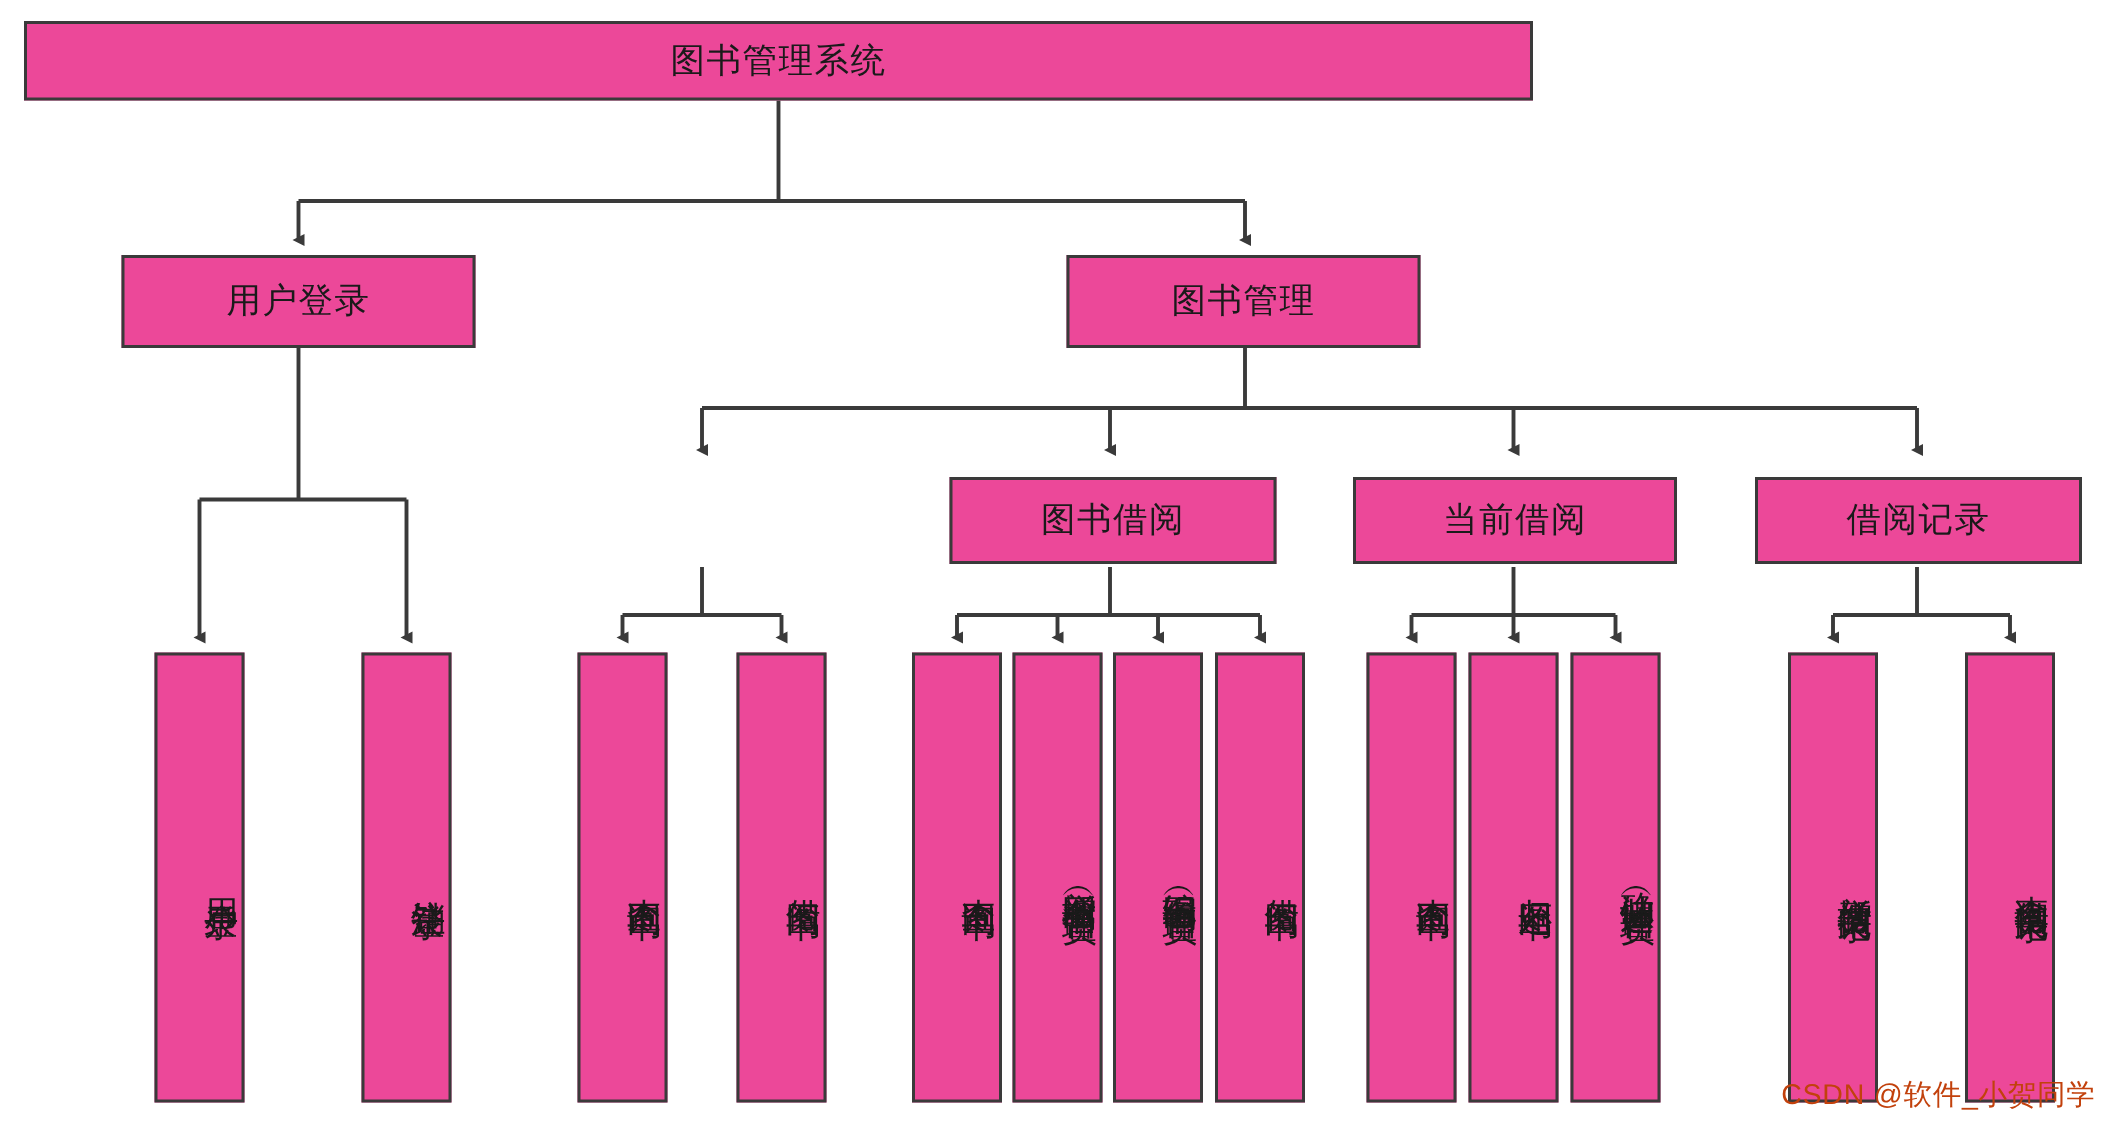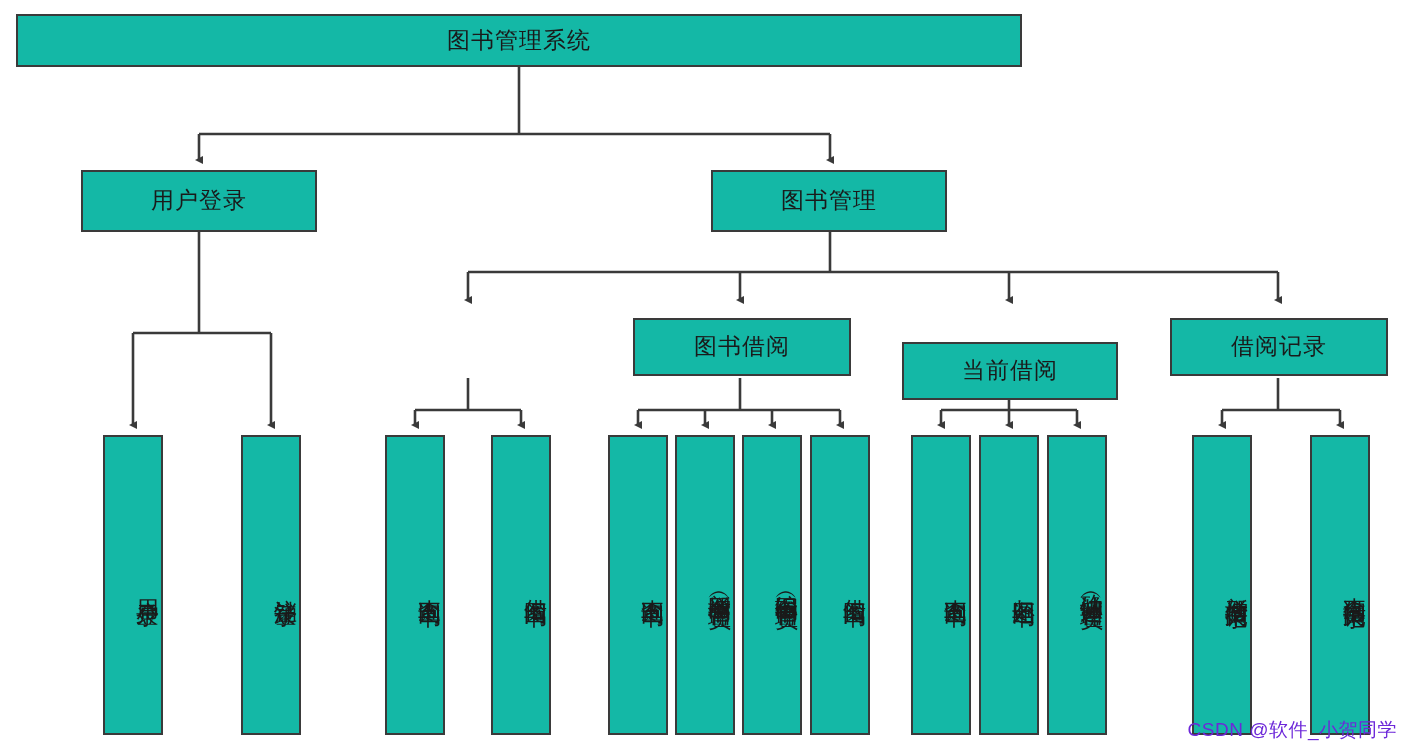--- a/index.html
+++ b/index.html
@@ -22,21 +22,21 @@
     left: 0;
     top: 0;
     width: 1405px;
     height: 747px;
     pointer-events: none;
   }
   .node {
     position: absolute;
     box-sizing: border-box;
     border: 2px solid #3a3a3a;
-    background: #14b8a6;
+    background: #ec4899;
     display: flex;
     align-items: center;
     justify-content: center;
     color: #1a1a1a;
   }
   .node.horiz {
     font-size: 23px;
     letter-spacing: 1px;
     line-height: 1.2;
   }
@@ -55,21 +55,21 @@
     writing-mode: vertical-rl;
     text-orientation: upright;
     display: block;
     text-align: left;
   }
   .watermark {
     position: absolute;
     right: 8px;
     bottom: 4px;
     font-size: 19px;
-    color: #6d28d9;
+    color: #c2410c;
     letter-spacing: 0.5px;
     white-space: nowrap;
     font-family: "Liberation Sans", "DejaVu Sans", sans-serif;
   }
 </style>
 </head>
 <body>
 
 <div id="canvas">
 
@@ -130,21 +130,21 @@
   <div class="node horiz" style="left:81px; top:170px; width:236px; height:62px;">
     <span>用户登录</span>
   </div>
   <div class="node horiz" style="left:711px; top:170px; width:236px; height:62px;">
     <span>图书管理</span>
   </div>
 
   <div class="node horiz" style="left:633px; top:318px; width:218px; height:58px;">
     <span>图书借阅</span>
   </div>
-  <div class="node horiz" style="left:902px; top:318px; width:216px; height:58px;margin-top:24px;">
+  <div class="node horiz" style="left:902px; top:318px; width:216px; height:58px;">
     <span>当前借阅</span>
   </div>
   <div class="node horiz" style="left:1170px; top:318px; width:218px; height:58px;text-align:center;">
     <span>借阅记录</span>
   </div>
 
   <div class="node vert" style="left:103px; top:435px; width:60px; height:300px;">
     <span class="vtext">用户登录</span>
   </div>
   <div class="node vert" style="left:241px; top:435px; width:60px; height:300px;">

